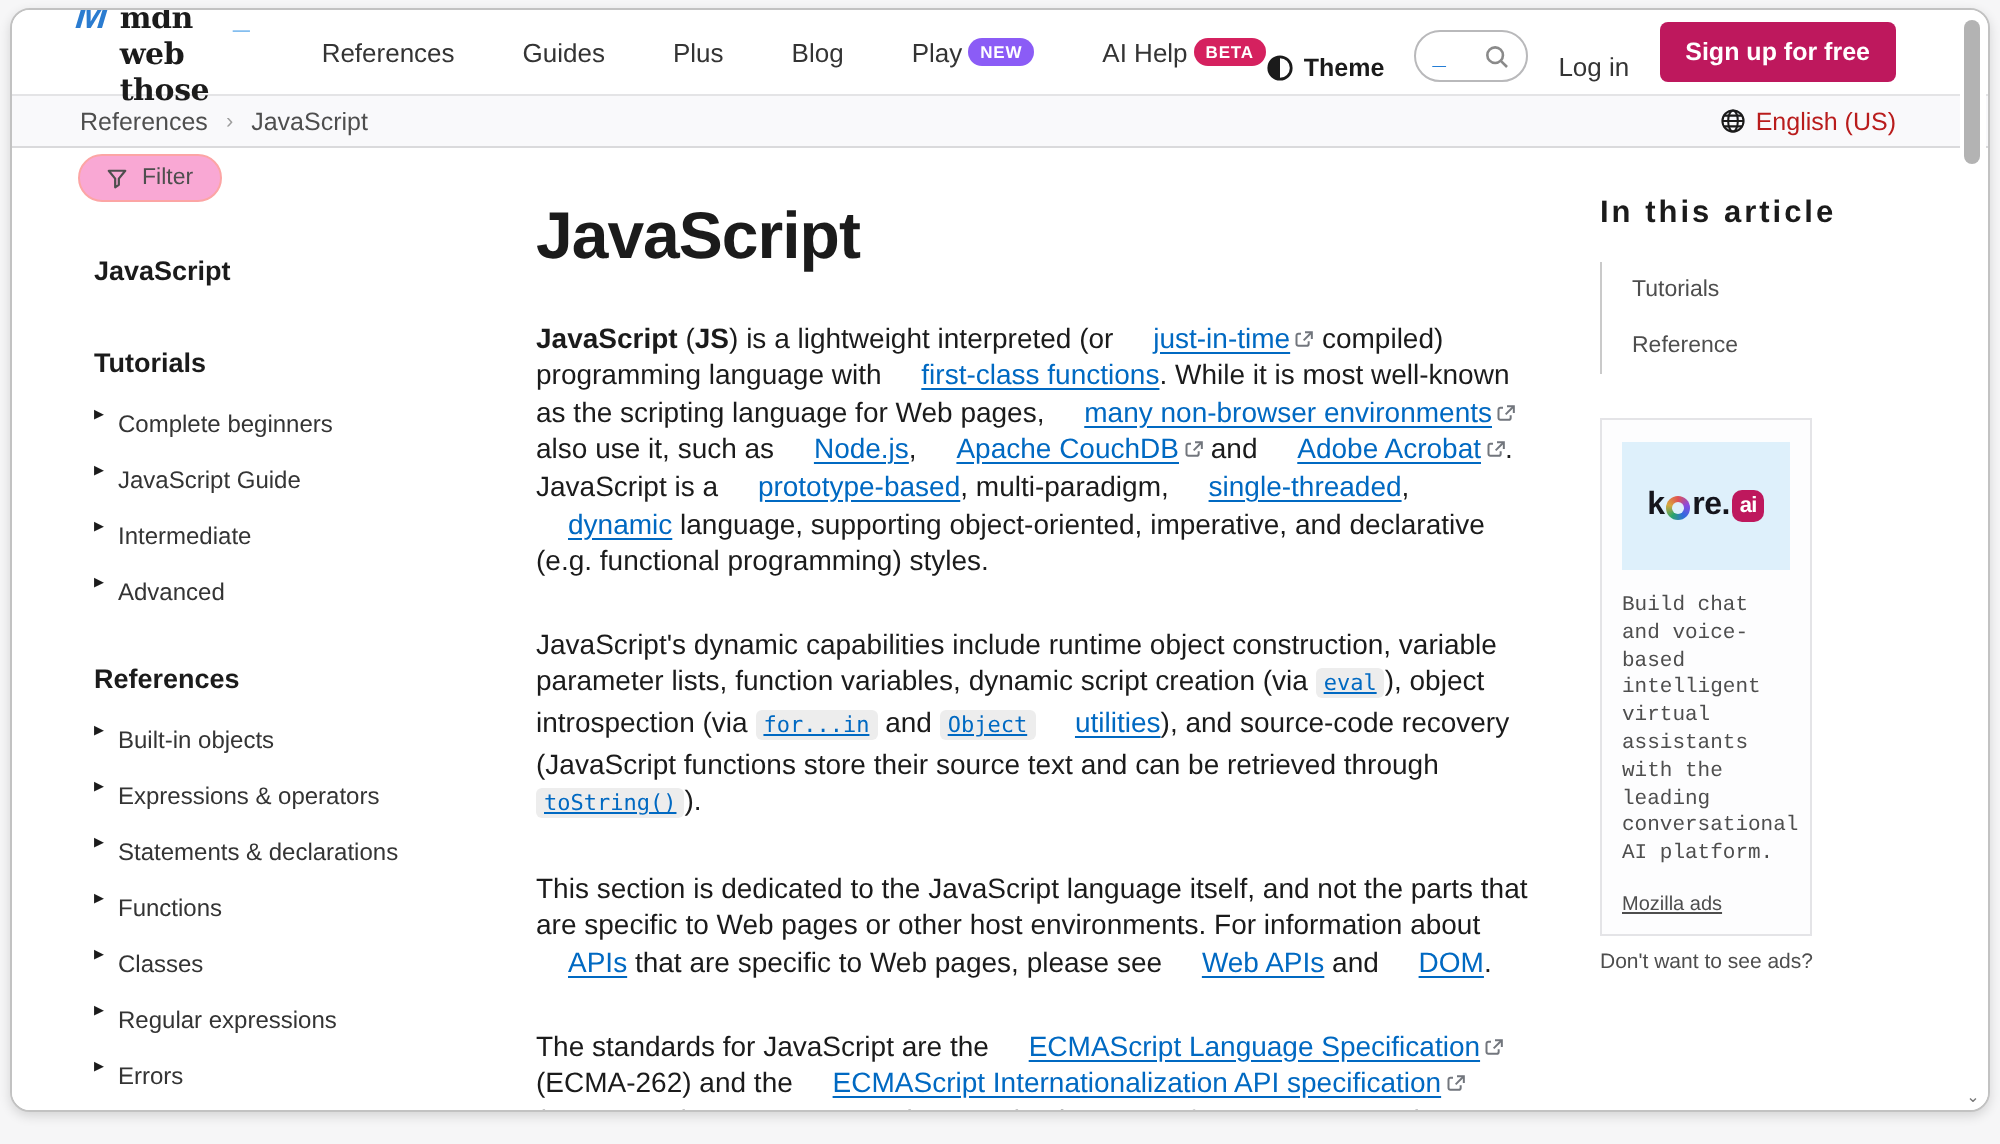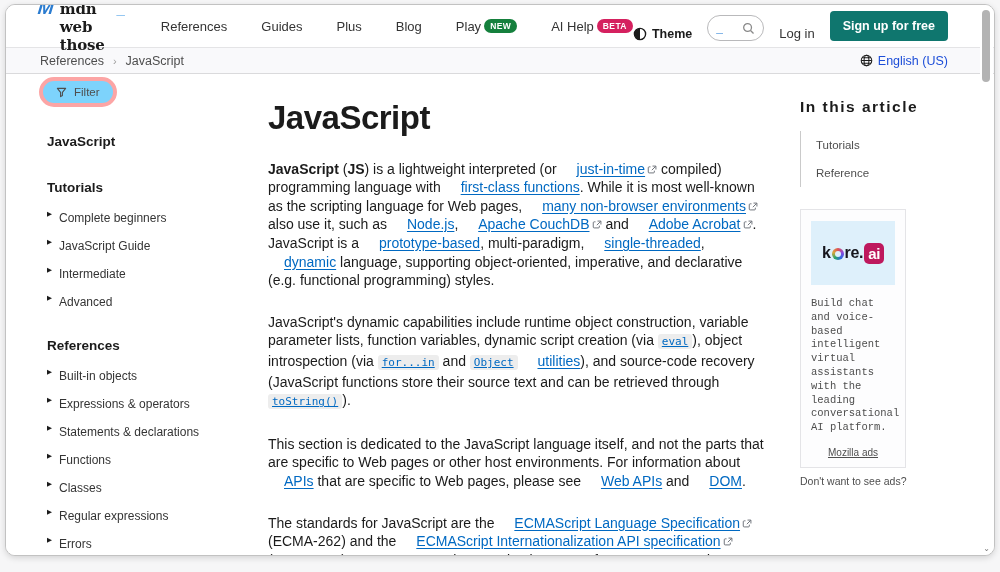--- a/index.html
+++ b/index.html
@@ -17,36 +17,36 @@
   .brand { font-family:"DejaVu Serif", serif; font-weight:700; font-size:15px; color:#1b1b1b; margin-left:6px; letter-spacing:-.2px; }
   .cursor { color:#4a9fe8; font-weight:800; margin-left:1px; font-size:15px; }
   .menu { display:flex; gap:34px; margin-left:36px; font-size:13px; color:#343434; }
   .menu .item { display:flex; align-items:center; cursor:pointer; white-space:nowrap; }
   .badge { font-size:8.5px; font-weight:700; color:#fff; padding:3px 6px; border-radius:9px; margin-left:3px; letter-spacing:.4px; line-height:1; }
   .navright { margin-left:auto; display:flex; align-items:flex-end; gap:15px; }
   .theme-btn { display:flex; align-items:center; gap:5px; font-size:12.5px; font-weight:700; color:#1b1b1b; cursor:pointer; }
   .searchbox { width:57px; height:26px; border:1px solid #b9b9bb; border-radius:14px; display:flex; align-items:center; justify-content:space-between; padding:0 8px; background:#fff; cursor:text; }
   .search-cursor { color:#1373d2; font-weight:800; font-size:12px; line-height:0; }
   .login { font-size:13px; color:#343434; cursor:pointer; white-space:nowrap; }
-  .signup { background:#0f766e; color:#fff; font-size:12.5px; font-weight:700; padding:8px 13px; border-radius:4px; border:none; cursor:pointer; white-space:nowrap; }
+  .signup { background:#be185d; color:#fff; font-size:12.5px; font-weight:700; padding:8px 13px; border-radius:4px; border:none; cursor:pointer; white-space:nowrap; }
 
   
   .crumbbar { height:27px; background:#f9f9fb; border-top:1px solid #e4e4e6; border-bottom:1px solid #dadadc;
     display:flex; align-items:center; justify-content:space-between; padding:0 46px 0 34px; font-size:12.5px; color:#4e4e4e; }
   .crumbs { display:flex; align-items:center; }
   .crumb { cursor:pointer; }
   .crumb-sep { margin:0 9px; color:#9e9e9e; font-size:11px; }
-  .lang { display:flex; gap:5px; align-items:center; color:#1d4ed8; cursor:pointer; }
+  .lang { display:flex; gap:5px; align-items:center; color:#b91c1c; cursor:pointer; }
 
   
   .content { display:flex; height:481px; background:#fff; }
 
   .sidebar { width:238px; flex-shrink:0; padding:3px 0 0 33px; }
-  .filter-btn { display:inline-flex; align-items:center; gap:7px; border:4px solid #fca5a5; border-radius:15px;
-    padding:5px 13px; font-size:11.5px; color:#4e4e4e; background:#7dd3fc; cursor:pointer; }
+  .filter-btn { display:inline-flex; align-items:center; gap:7px; border:1px solid #fca5a5; border-radius:15px;
+    padding:5px 13px; font-size:11.5px; color:#4e4e4e; background:#f9a8d4; cursor:pointer; }
   .side-root { font-size:13.5px; font-weight:700; color:#1b1b1b; margin:27px 0 0 8px; }
   .side-heading { font-size:13.5px; font-weight:700; color:#1b1b1b; margin:17px 0 0 8px; padding-top:14px; }
   .side-item { display:flex; gap:7px; font-size:12px; color:#343434; margin:16px 0 0 8px; height:12px; cursor:pointer; }
   .tri { font-size:6.5px; color:#1b1b1b; line-height:1; }
 
   .article { width:504px; margin-left:24px; }
   .article h1 { font-size:33px; font-weight:700; color:#1b1b1b; margin:24px 0 22px; letter-spacing:-.5px; line-height:1.2; }
   .article p { font-size:14px; line-height:18.6px; color:#1b1b1b; margin:0 0 23px; }
   .article strong { font-weight:700; }
   a.text-link { color:var(--link,#0069c2); text-decoration:underline; text-underline-offset:2px; cursor:pointer;margin-left:16px; }
@@ -58,23 +58,23 @@
   .toc-heading { font-size:15.5px; font-weight:700; color:#1b1b1b; letter-spacing:1.5px; margin:24px 0 15px; }
   .toc-list { border-left:1px solid #cacaca; }
   .toc-item { font-size:11.5px; color:#4e4e4e; padding:8px 0 8px 15px; cursor:pointer; }
 
   .ad-panel { margin-top:22px; width:106px; border:1px solid #e4e4e7; background:#fdfdfe; padding:11px 10px 9px; }
   .ad-logo-block { background:#def0fb; height:64px; display:flex; align-items:center; justify-content:center; }
   .kore { display:flex; align-items:center; font-weight:700; font-size:16px; color:#15151c; letter-spacing:-.3px; }
   .kore-o { width:12px; height:12px; border-radius:50%; margin:2px 1px 0;
     background:conic-gradient(#e05252,#8a4ae0,#2f6bdf,#2aa56b,#d8a73c,#e05252); position:relative; }
   .kore-o::after { content:""; position:absolute; inset:3px; background:#def0fb; border-radius:50%; }
-  .kore-chip { background:#be185d; color:#fff; font-size:15px; font-weight:700; border-radius:5px; padding:2px 4px; margin-left:1px; }
+  .kore-chip { background:#be185d; color:#fff; font-size:11px; font-weight:700; border-radius:5px; padding:2px 4px; margin-left:1px; }
   .ad-text { font-size:10.5px; line-height:13.8px; color:#4e4e4e; margin-top:12px;font-family:Liberation Mono, monospace; }
-  .ad-attrib { display:block; text-align:center; font-size:10px; color:#4e4e4e; text-decoration:underline; margin-top:12px; cursor:pointer; }
+  .ad-attrib { display:block; text-align:left; font-size:10px; color:#4e4e4e; text-decoration:underline; margin-top:12px; cursor:pointer; }
   .optout { font-size:10.5px; color:#4e4e4e; margin-top:7px; cursor:pointer; }
 
   
   .scrollbar { position:absolute; top:1px; bottom:1px; right:1px; width:13px; background:#fff;
     border-radius:0 9px 9px 0; }
   .thumb { position:absolute; top:4px; right:3px; width:8px; height:72px; background:#b3b3b3; border-radius:4px; cursor:pointer; }
   .sb-btm { position:absolute; bottom:1px; width:100%; text-align:center; font-size:8px; color:#7a7a7a; line-height:1; }
 
   svg { display:block; }
   .inline-svg { display:inline-block; vertical-align:-1px; }
@@ -98,21 +98,21 @@
           <span>Guides</span>
         </div>
         <div class="item">
           <span>Plus</span>
         </div>
         <div class="item">
           <span>Blog</span>
         </div>
         <div class="item">
           <span>Play</span>
-          <span class="badge" style="background: #15803d;">NEW</span>
+          <span class="badge" style="background: #8b5cf6;">NEW</span>
         </div>
         <div class="item">
           <span>AI Help</span>
           <span class="badge" style="background: rgb(213, 33, 95);">BETA</span>
         </div>
       </nav>
     <div class="navright">
       <div class="theme-btn">
         <span class="inline-svg">
           <svg width="14" height="14" viewBox="0 0 16 16">

